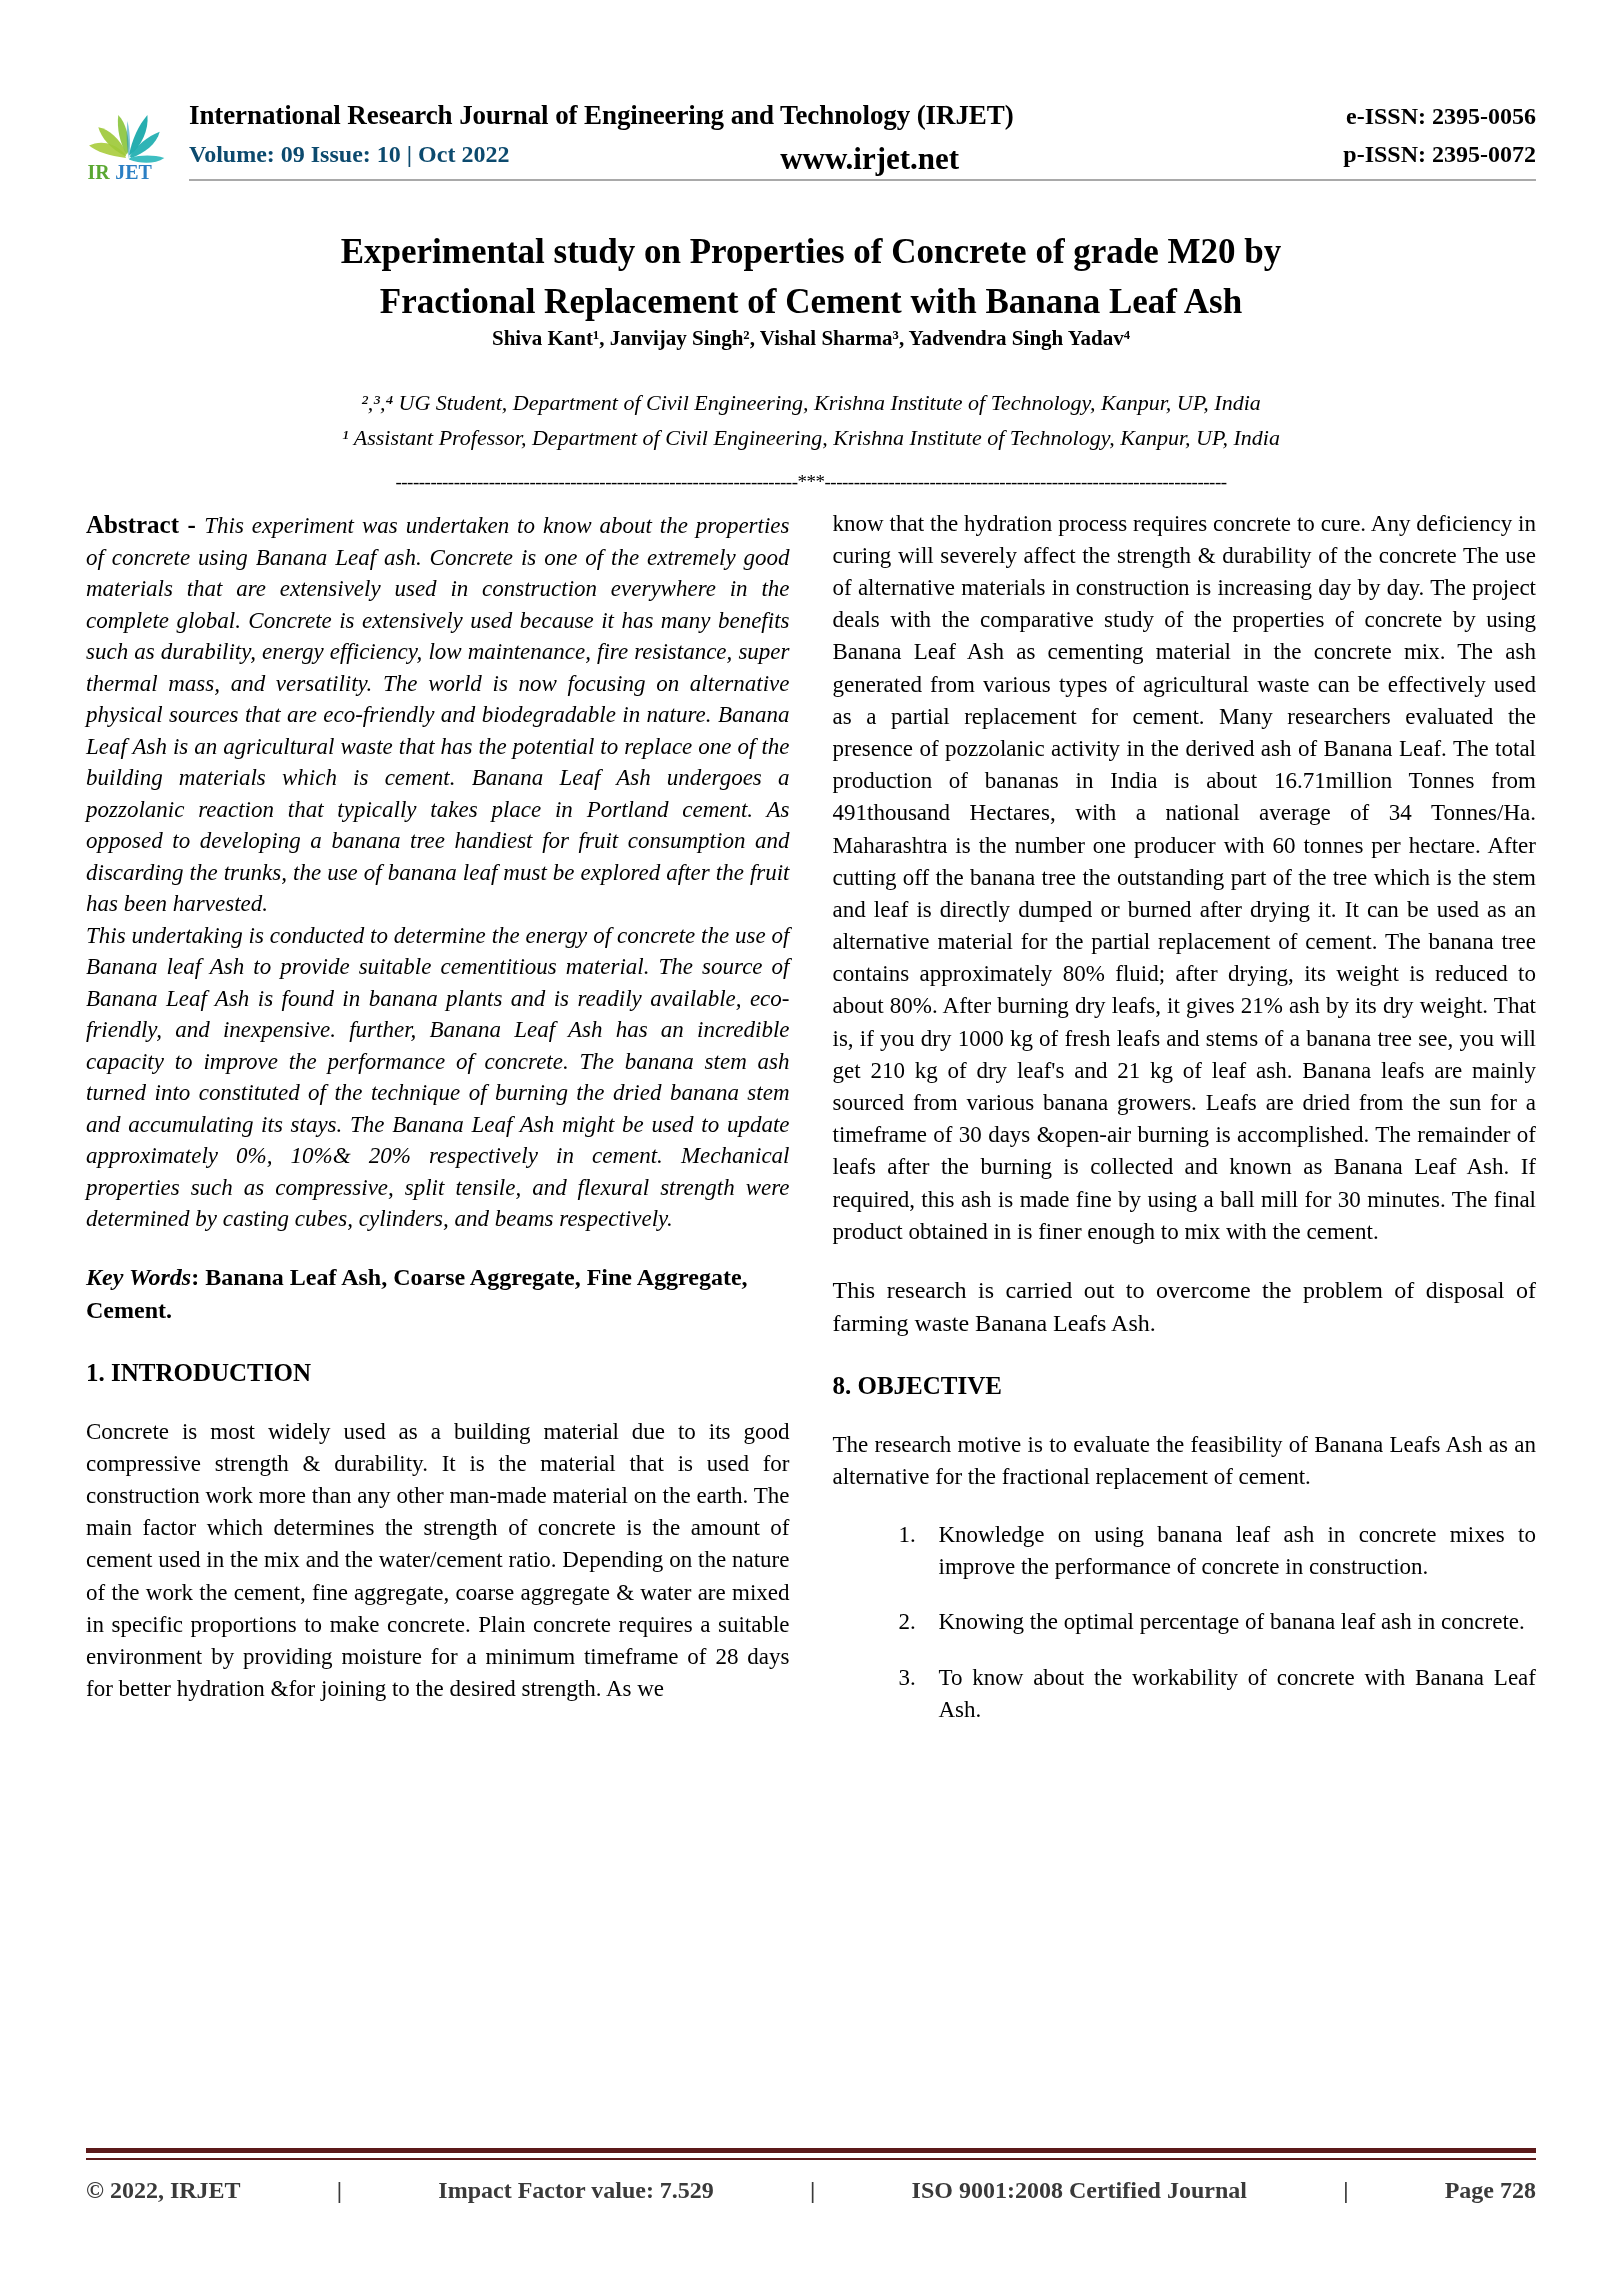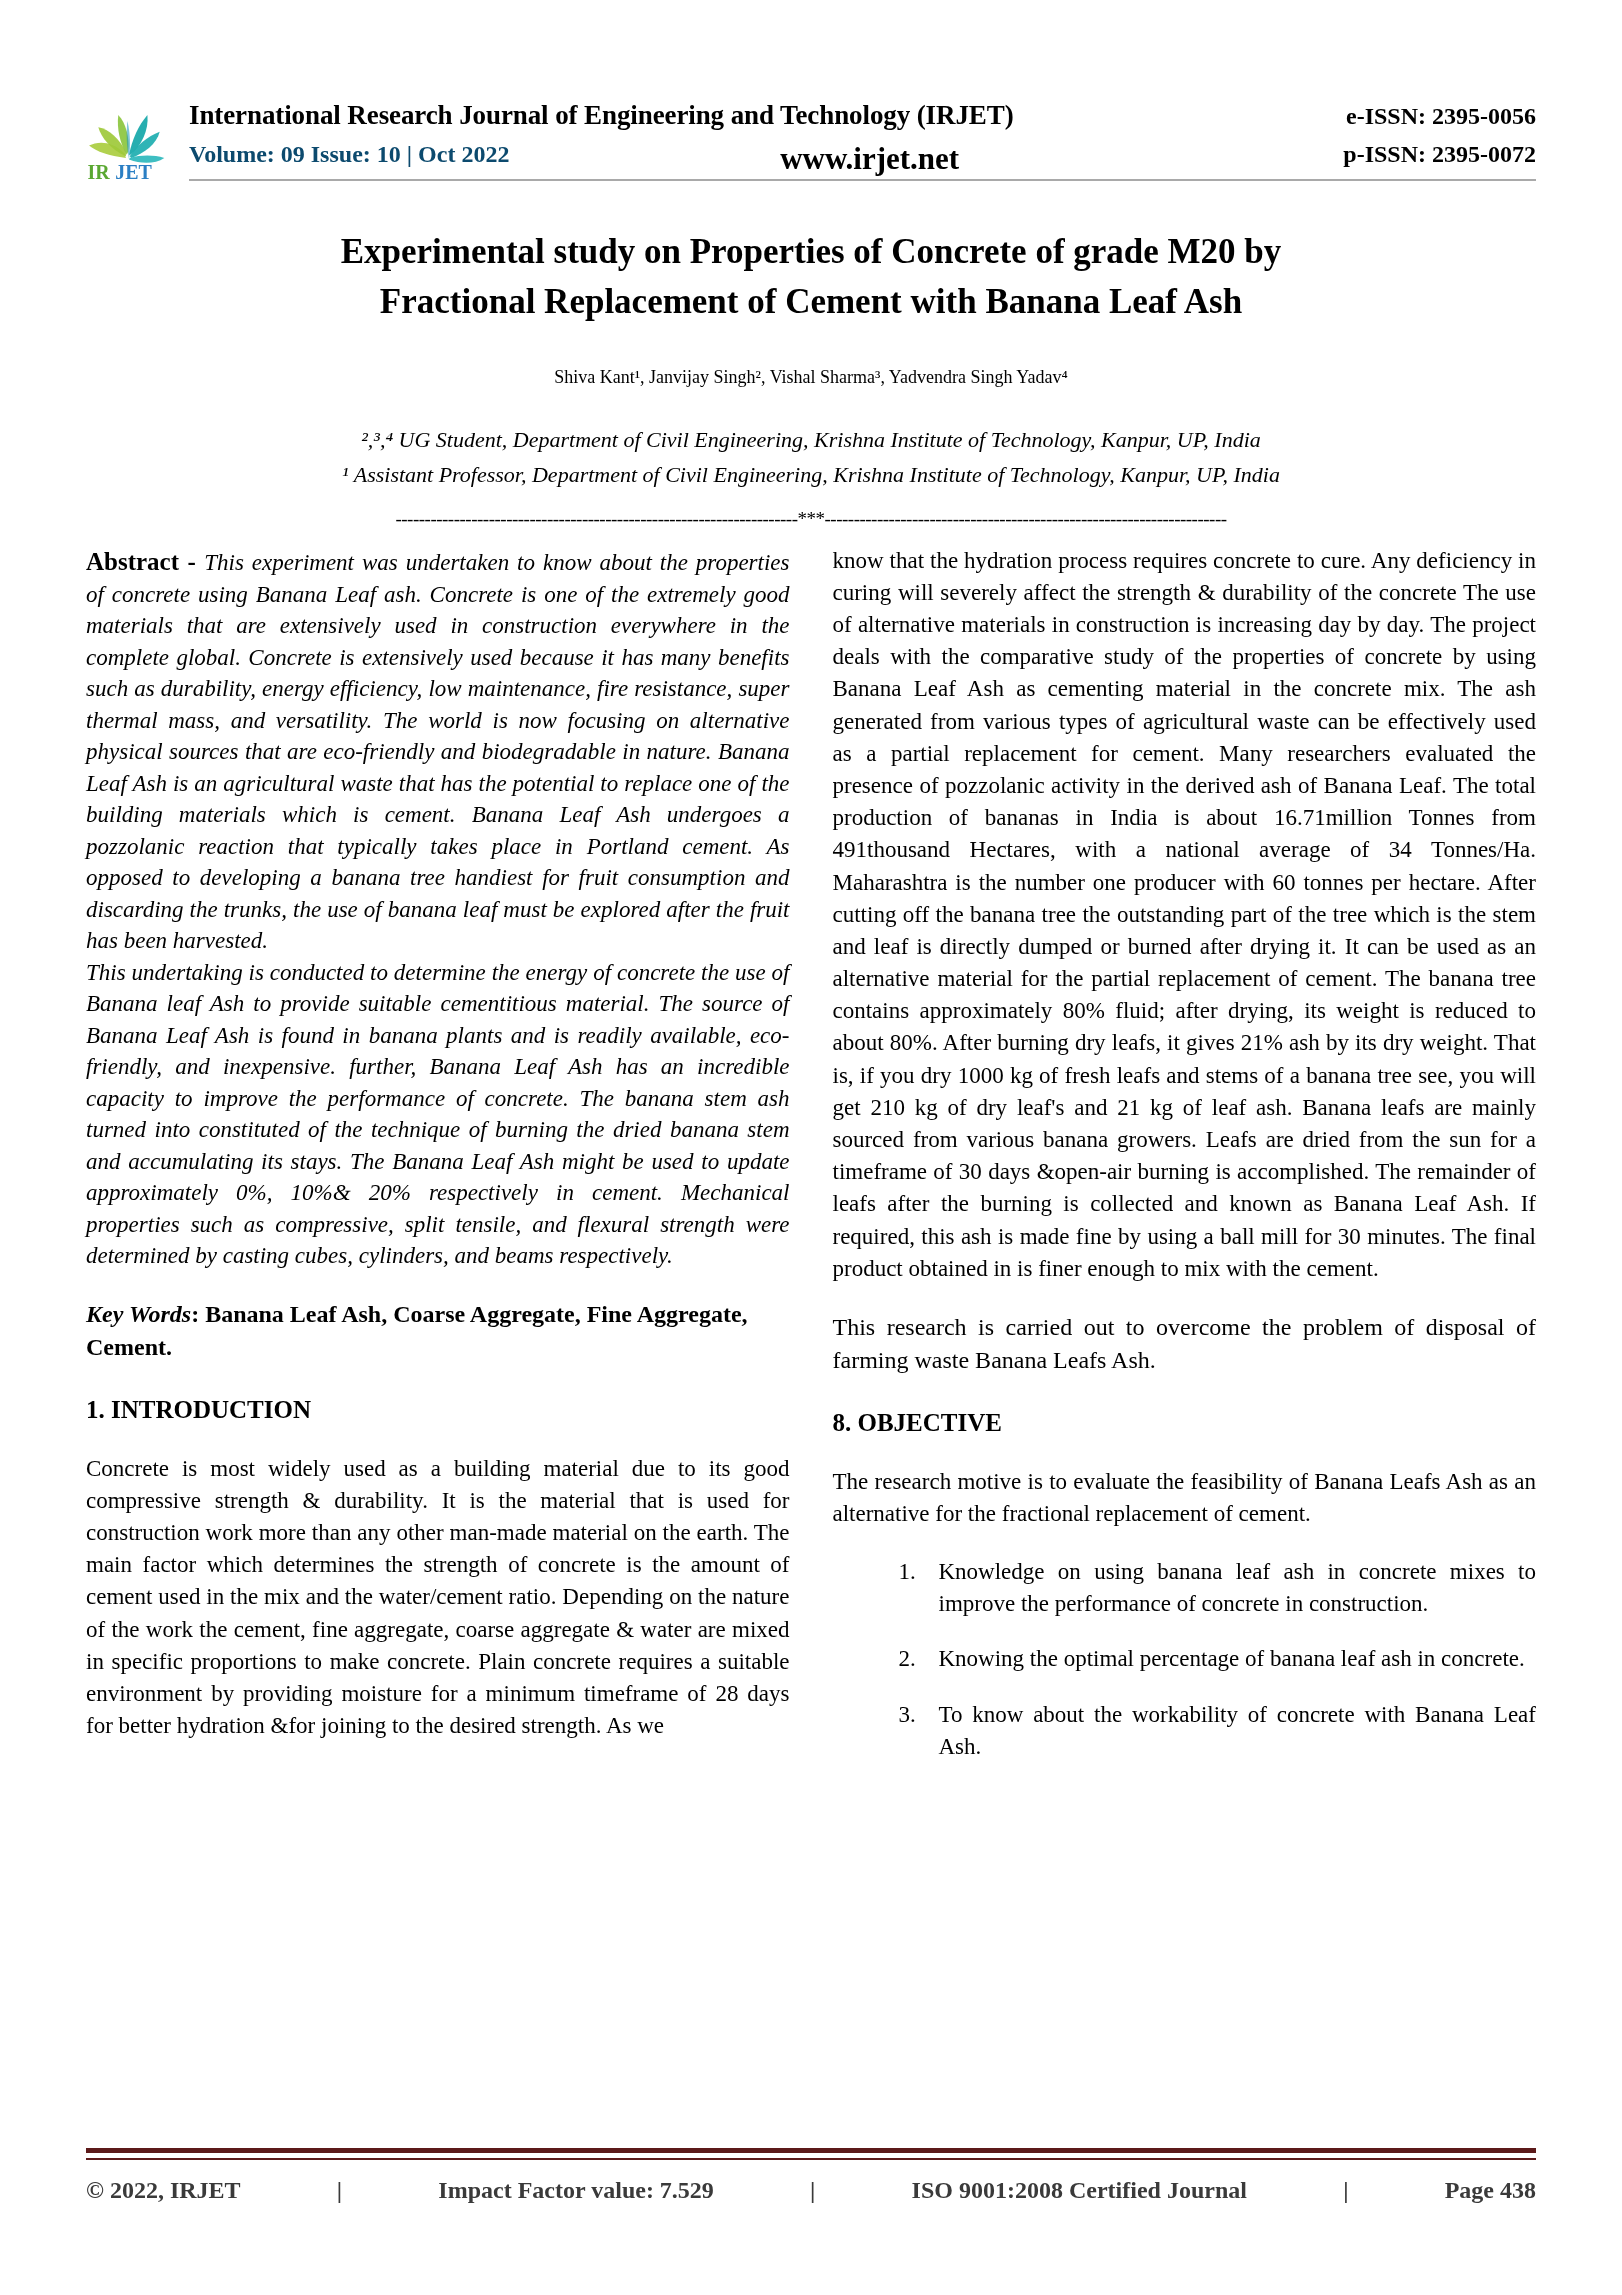--- a/index.html
+++ b/index.html
@@ -88,23 +88,22 @@
   
   .paper-title {
     text-align: center;
     font-size: 35px;
     font-weight: bold;
     line-height: 1.42;
     margin: 43px 54px 0 54px;
   }
   .authors {
     text-align: center;
-    font-size: 18px;
-    font-weight: normal;
-    margin-top: 41px;
+    font-size: 21px;
+    font-weight: bold;
   }
   .affil {
     text-align: center;
     font-size: 22px;
     font-style: italic;
     line-height: 1.55;
     margin-top: 35px;
   }
 
   .sep {
@@ -300,18 +299,18 @@
   <div class="footer">
     <hr class="footer-rule-top">
     <hr class="footer-rule-bot">
     <div class="footer-row">
       <span class="f1">© 2022, IRJET</span>
       <span class="fspace pipe">|</span>
       <span class="f1">Impact Factor value: 7.529</span>
       <span class="fspace pipe">|</span>
       <span class="f1">ISO 9001:2008 Certified Journal</span>
       <span class="fspace pipe">|</span>
-      <span class="f1">Page 438</span>
+      <span class="f1">Page 728</span>
     </div>
   </div>
 
 </div>
 
 
 </body></html>

